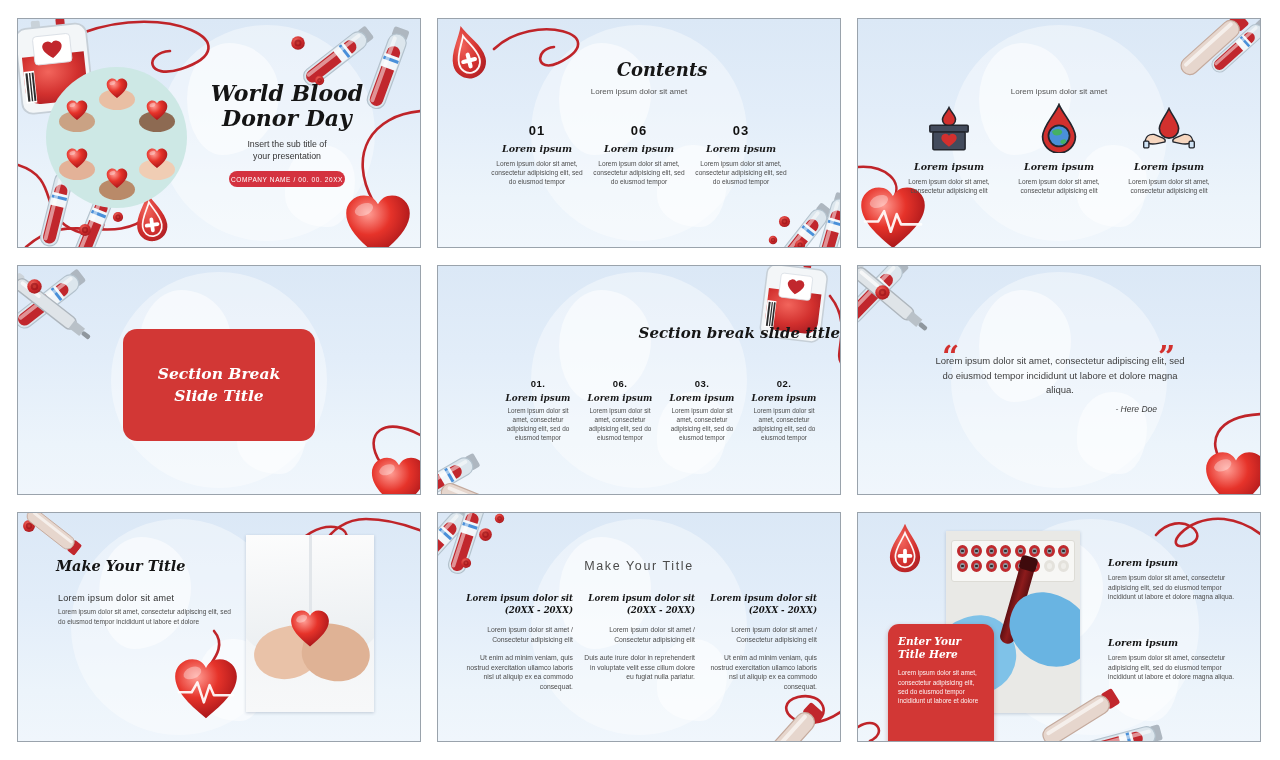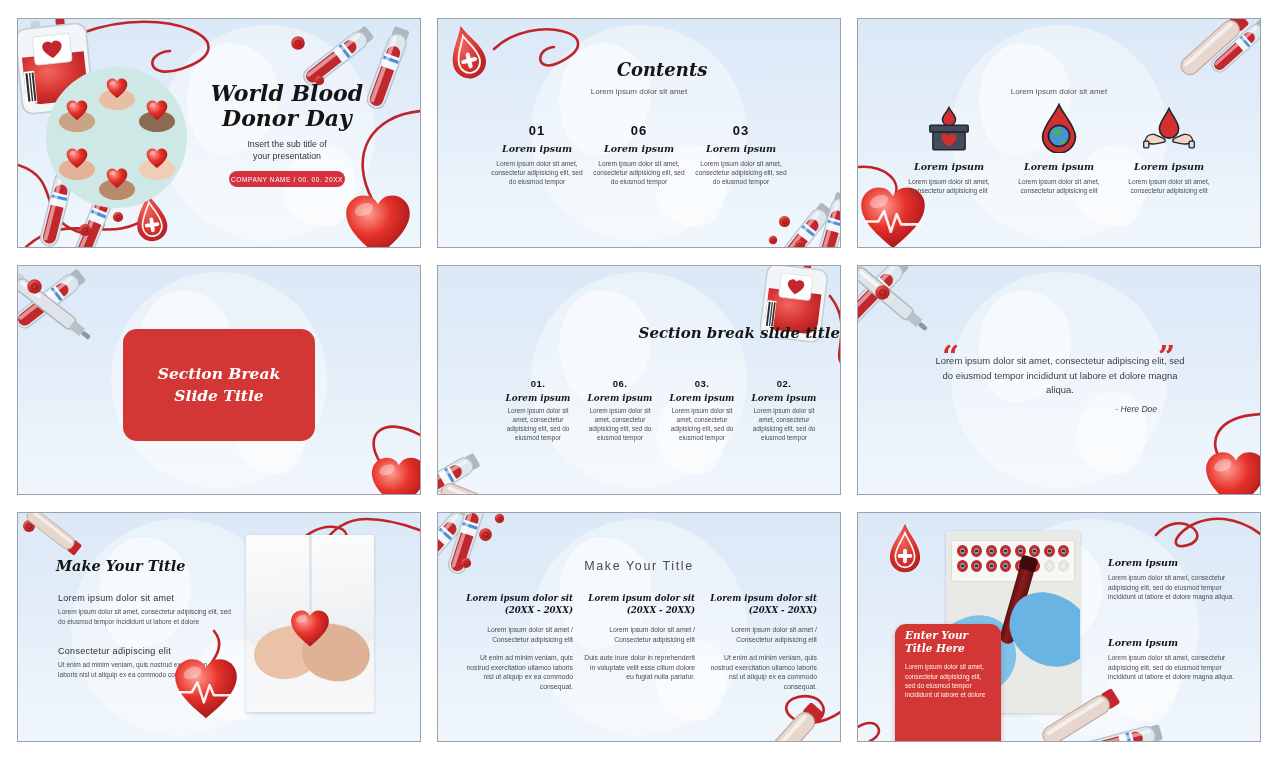--- a/index.html
+++ b/index.html
@@ -129,22 +129,22 @@
   }
   .tray { position:absolute; left:5px; top:9px; width:124px; height:42px; background:#f7f7f5; border:1px solid #dddcd6; border-radius:3px; padding:4px 5px; }
   .trow { display:flex; gap:3.5px; margin-bottom:3px; }
   .vial { width:12px; height:12px; border-radius:50%; border:3px solid #bf2a2e; background:radial-gradient(circle,#2c2c2c 0 28%,#8e959d 32%); }
   .vial.empty { border-color:#e4e2dc; background:#efeeea; }
   .glove-l { position:absolute; left:-14px; top:86px; width:84px; height:78px; background:#7fc2e8; border-radius:55% 45% 50% 50%; transform:rotate(-18deg); }
   .glove-r { position:absolute; left:62px; top:64px; width:84px; height:70px; background:#69b4e2; border-radius:45% 55% 50% 55%; transform:rotate(22deg); }
   .btube { position:absolute; left:64px; top:28px; width:15px; height:86px; background:linear-gradient(90deg,#5e0f12,#8d1b1c 45%,#5e0f12); border-radius:7px; transform:rotate(16deg); }
   .btube::before { content:""; position:absolute; left:-1px; top:-4px; width:17px; height:14px; background:#3f0a0c; border-radius:4px; }
   .s9-box {
-    left:37px; top:111px; width:106px; height:129px; border-radius:11px;
-    background:#d23735; padding:5px 10px; z-index:4;
+    left:30px; top:111px; width:106px; height:129px; border-radius:11px;
+    background:#d23735; padding:11px 10px; z-index:4;
     box-shadow:0 2px 5px rgba(120,20,20,.3);
   }
   .s9-box .bh { color:#fff; font-size:10.5px; line-height:1.25; }
   .s9-box .bb { color:rgba(255,255,255,.93); font-size:6.4px; line-height:1.45; margin-top:7px; }
   .s9-sec { left:250px; width:140px; }
   .s9-h { font-size:9.5px; color:#141414; }
   .s9-b { font-size:6.6px; line-height:1.45; margin-top:5px; }
 </style>
 </head>
 <body>
@@ -538,24 +538,20 @@
     </div>
     <svg class="deco" style="left:152px;top:142px;width:72px;height:66px;z-index:4" viewBox="0 0 100 92">
         <use href="#symHeartEcg"></use>
       </svg>
 
     <div class="content script s7-title">Make Your Title</div>
     <div class="content s7-sec" style="top:80px">
       <div class="s7-h">Lorem ipsum dolor sit amet</div>
       <div class="s7-b bodytxt">Lorem ipsum dolor sit amet, consectetur adipiscing elit, sed do eiusmod tempor incididunt ut labore et dolore</div>
     </div>
-    <div class="content s7-sec" style="top:133px">
-      <div class="s7-h">Consectetur adipiscing elit</div>
-      <div class="s7-b bodytxt">Ut enim ad minim veniam, quis nostrud exercitation ullamco laboris nisl ut aliquip ex ea commodo consequat</div>
-    </div>
   </section>
 
   <section class="slide">
     <div class="globe"></div>
     <svg class="strings" viewBox="0 0 404 228">
       <path d="M404 198 C362 228 330 192 360 184 C386 178 396 204 372 212"></path>
     </svg>
     <svg class="deco" style="left:-12px;top:-20px;width:26px;height:96px;transform:rotate(42deg)" viewBox="0 0 34 108">
         <use href="#symTube"></use>
       </svg>

